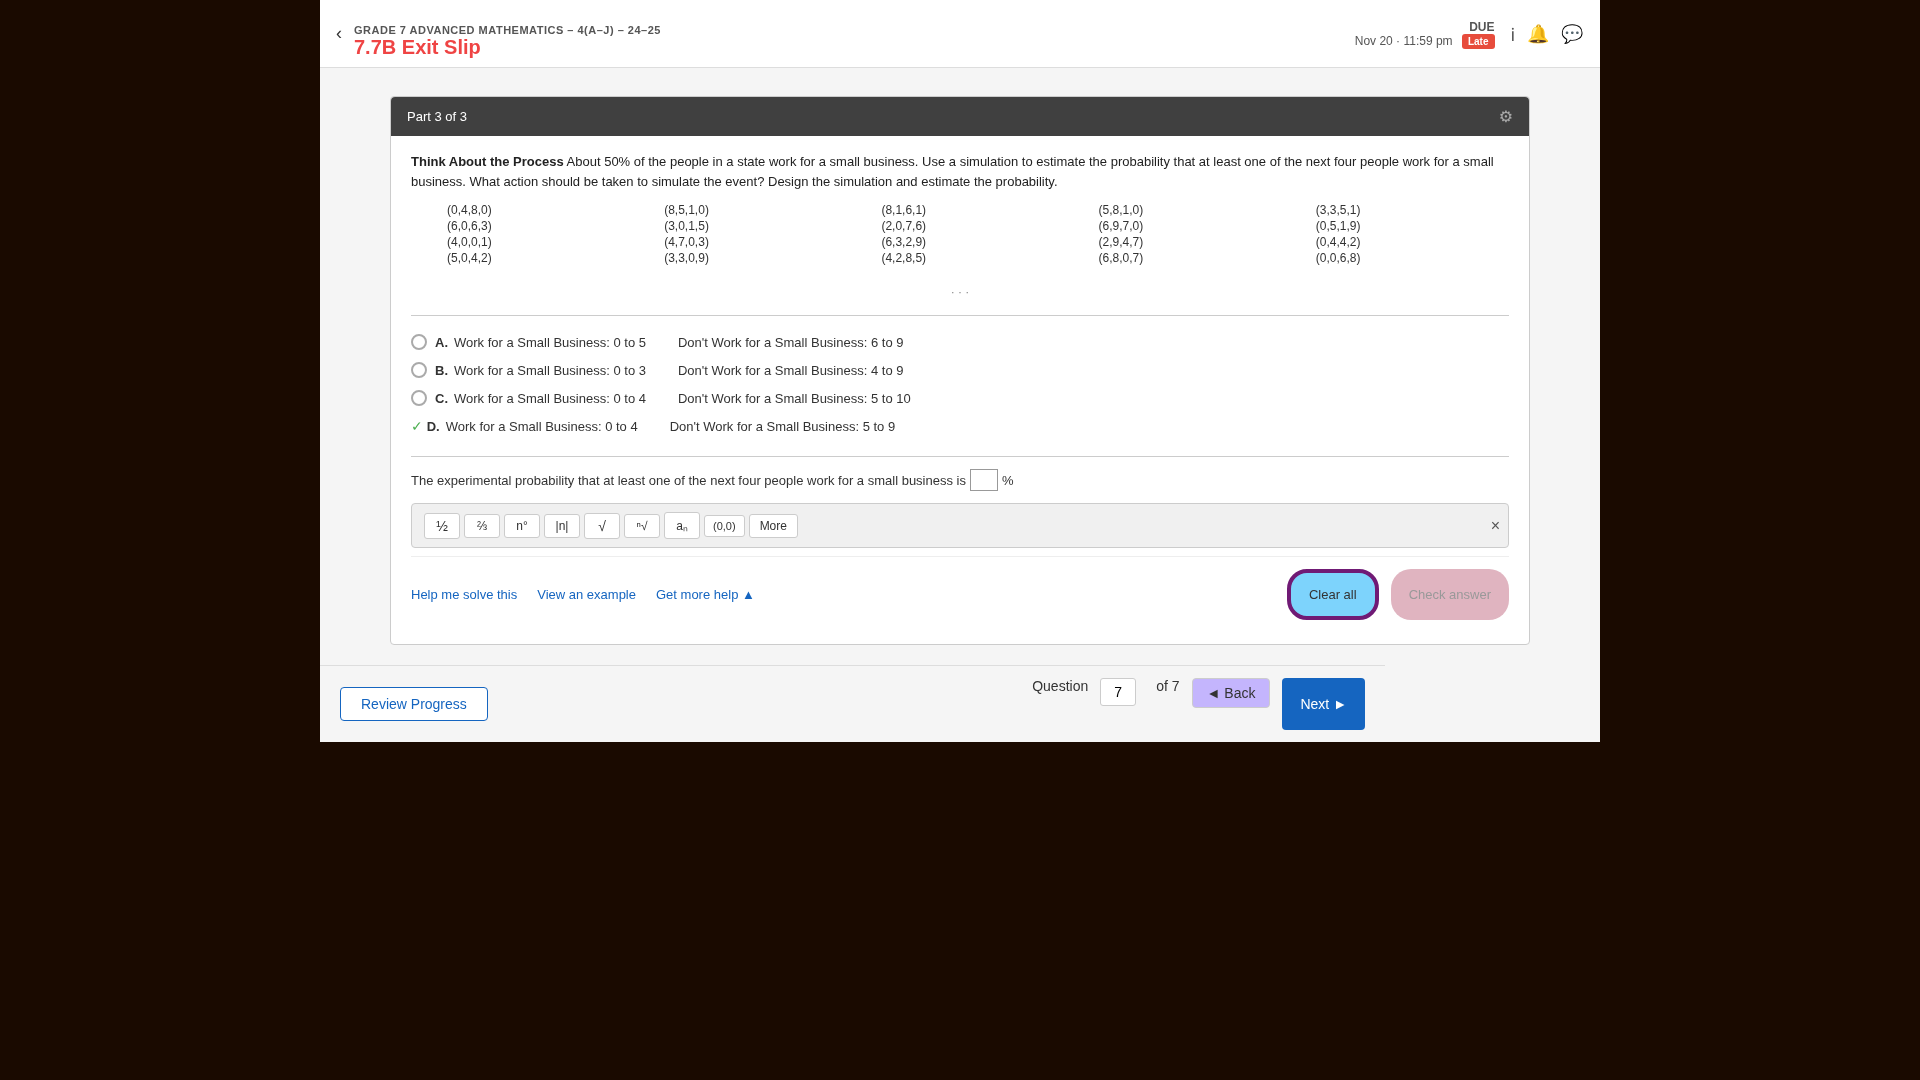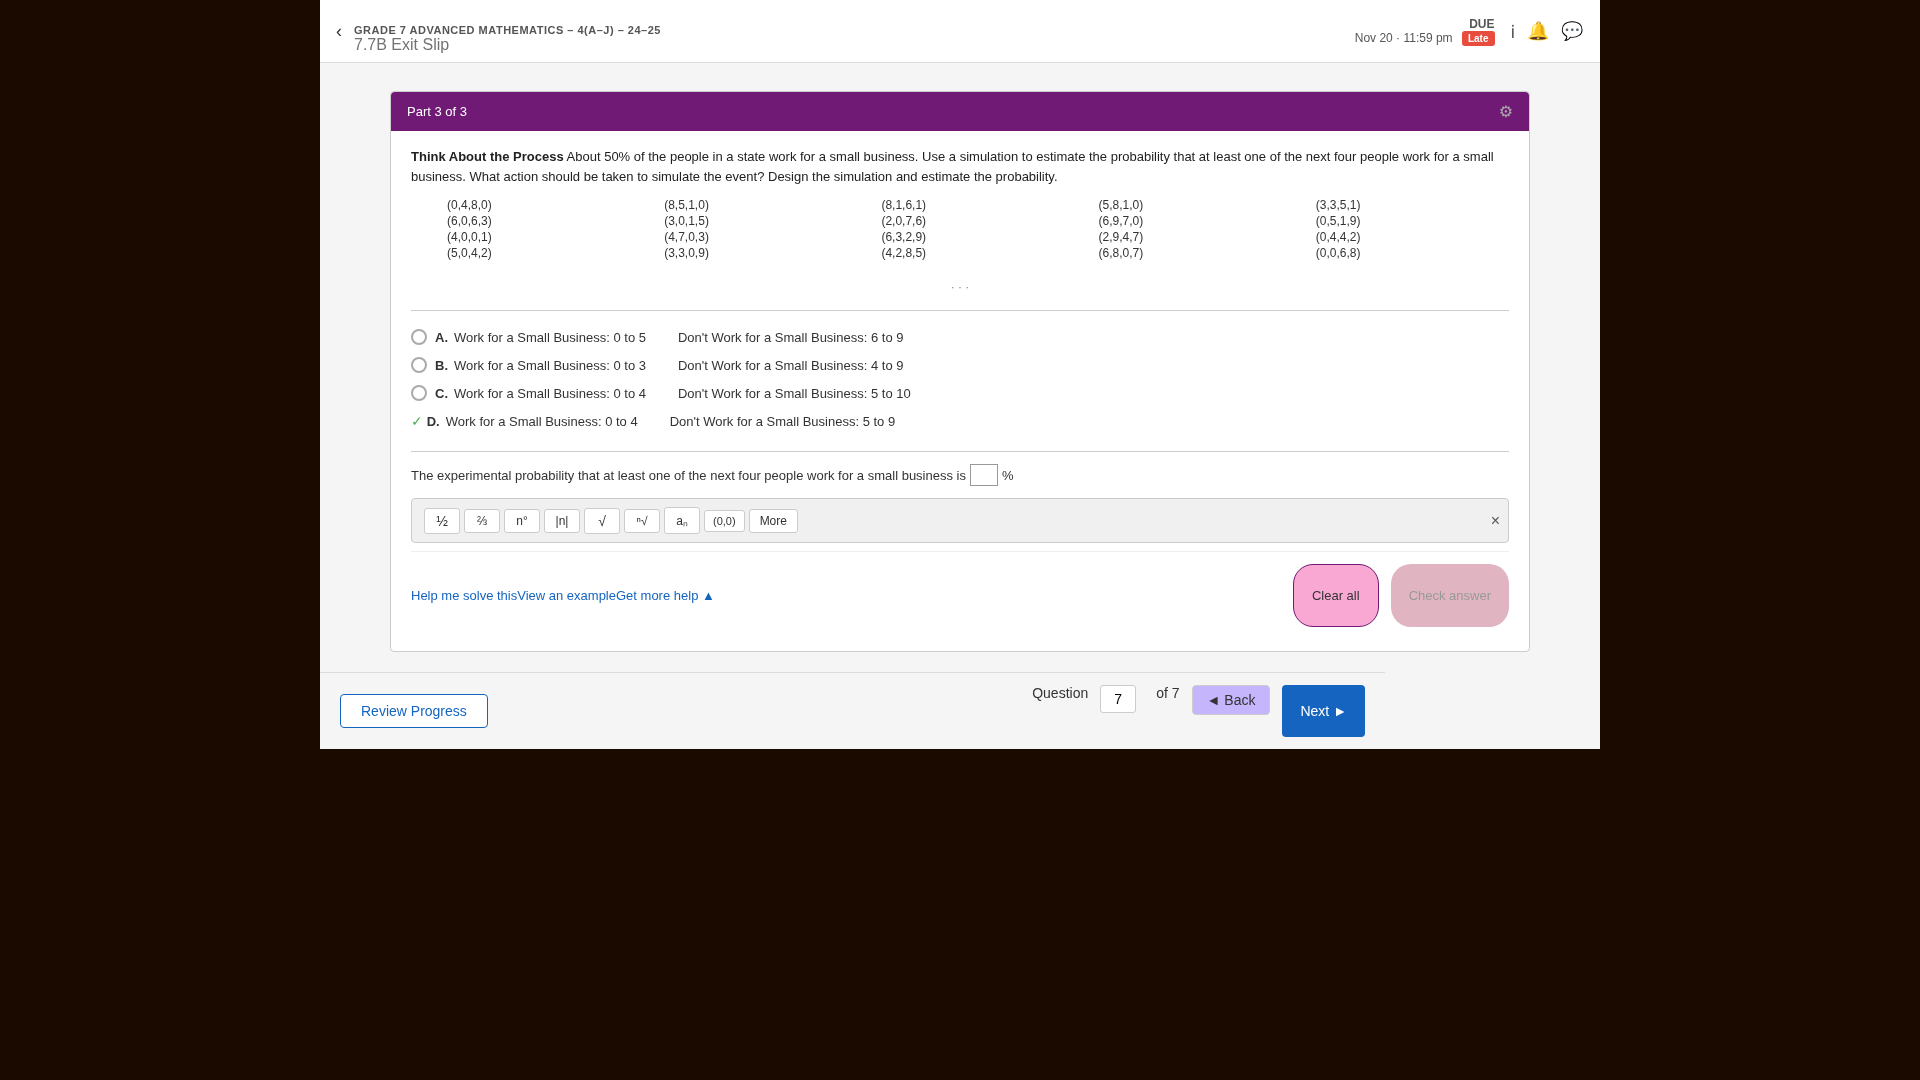--- a/index.html
+++ b/index.html
@@ -44,23 +44,23 @@
 
     .course-title {
       font-size: 11px;
       color: #555;
       font-weight: bold;
       letter-spacing: 0.5px;
       margin-top: 16px;
     }
 
     .assignment-title {
-      font-size: 16px;
-      font-weight: normal;
-      color: #737373;
+      font-size: 20px;
+      font-weight: bold;
+      color: #ef4444;
     }
 
     .due-info {
       text-align: right;
       font-size: 12px;
       color: #555;
       margin-right: 16px;
     }
 
     .due-label { font-weight: bold; }
@@ -90,21 +90,21 @@
     
     .question-card {
       background: white;
       margin: 16px auto;
       width: 1140px;
       border: 1px solid #ccc;
       border-radius: 4px;
     }
 
     .card-header {
-      background: #701a75;
+      background: #404040;
       padding: 10px 16px;
       color: white;
       font-size: 13px;
       border-radius: 4px 4px 0 0;
       display: flex;
       justify-content: space-between;
       align-items: center;
     }
 
     .card-body {
@@ -251,20 +251,21 @@
       transform: translateY(-50%);
       cursor: pointer;
       font-size: 16px;
       color: #555;
     }
 
     
     .help-row {
       display: flex;
       align-items: center;
+      gap: 20px;
       padding: 12px 0 8px 0;
       border-top: 1px solid #eee;
       margin-top: 8px;
     }
 
     .help-link {
       color: #1565c0;
       font-size: 13px;
       cursor: pointer;
       text-decoration: none;
@@ -279,24 +280,24 @@
       gap: 4px;
     }
 
     .help-actions-right {
       margin-left: auto;
       display: flex;
       gap: 12px;
     }
 
     .clear-all-btn {
-      border: 1px solid #701a75;
-      background: #f9a8d4;
+      border: 4px solid #701a75;
+      background: #7dd3fc;
       border-radius: 20px;
-      padding: 23px 18px;
+      padding: 14px 18px;
       font-size: 13px;
       cursor: pointer;
       color: #333;
     }
 
     .check-answer-btn {
       background: #e0b4c0;
       border: none;
       border-radius: 20px;
       padding: 6px 18px;

